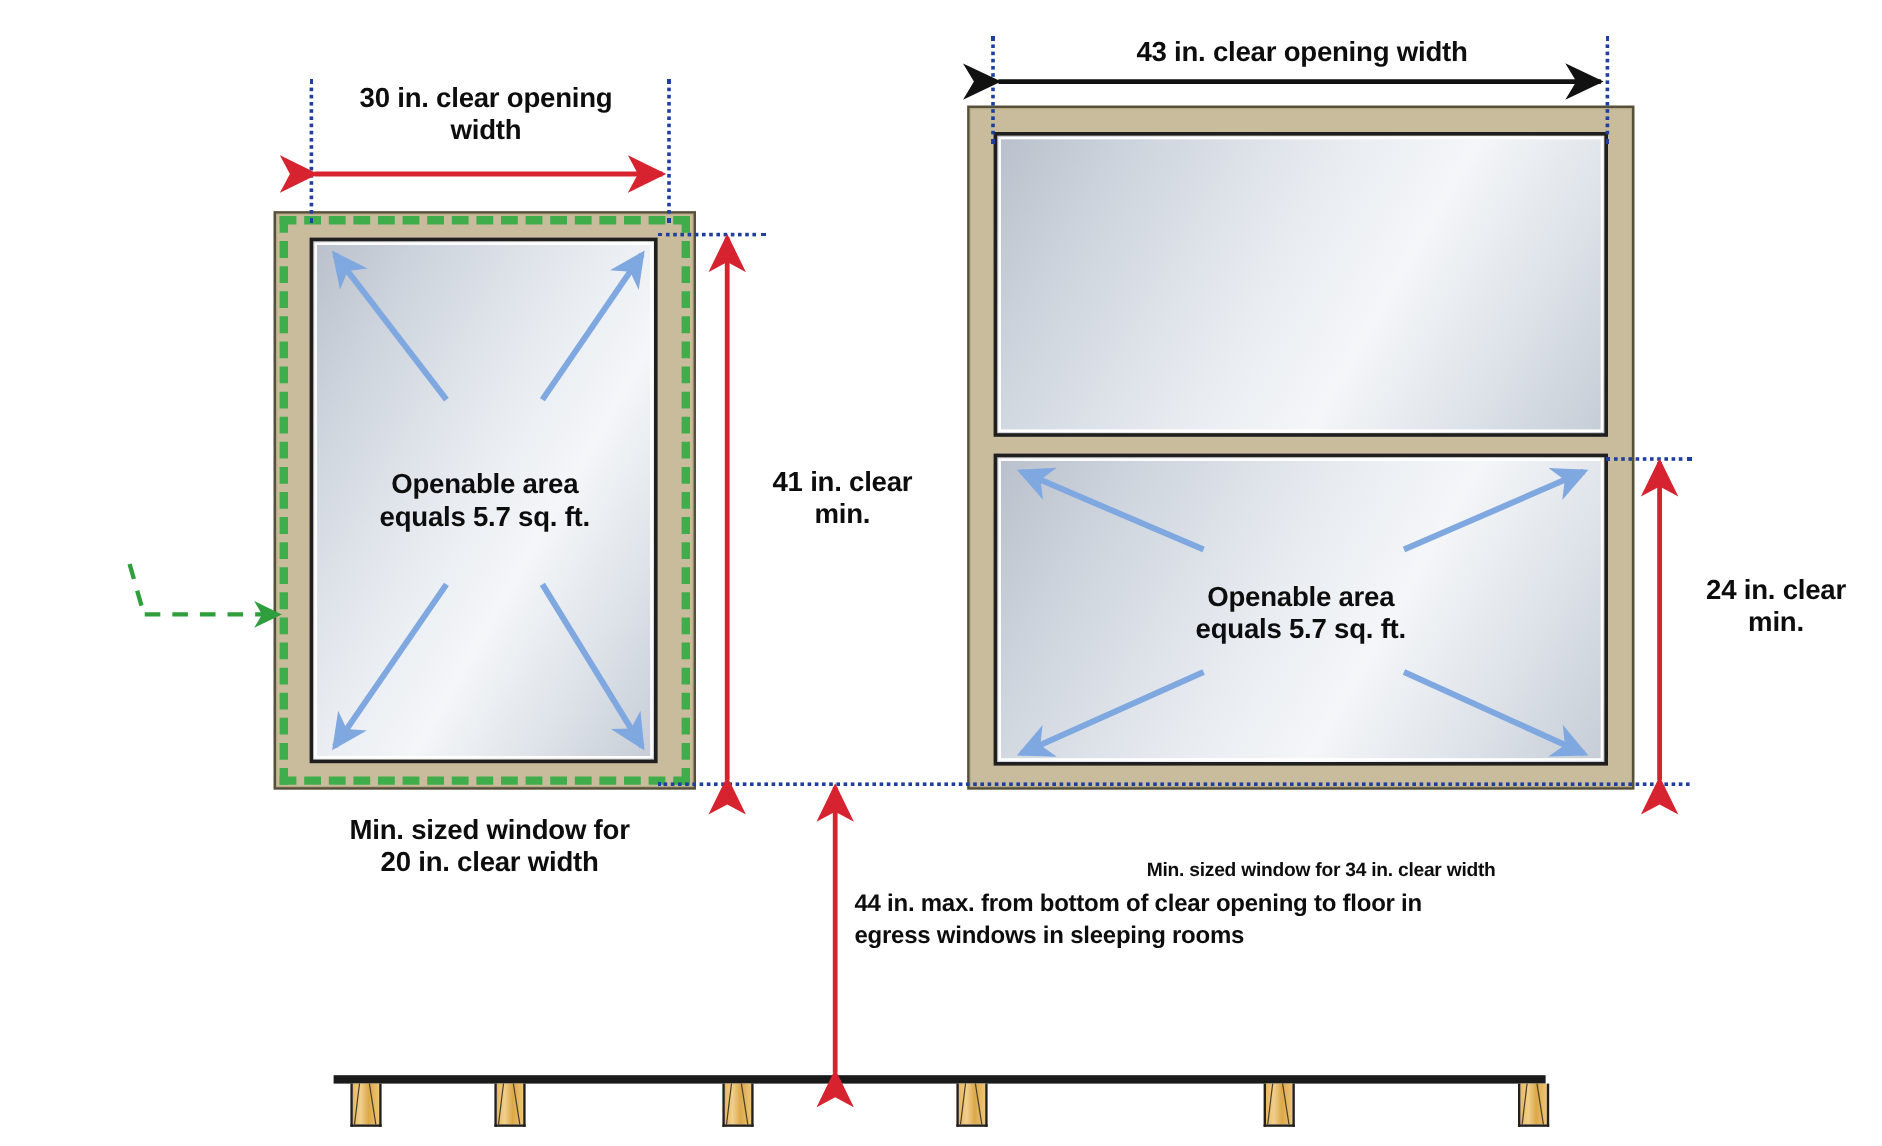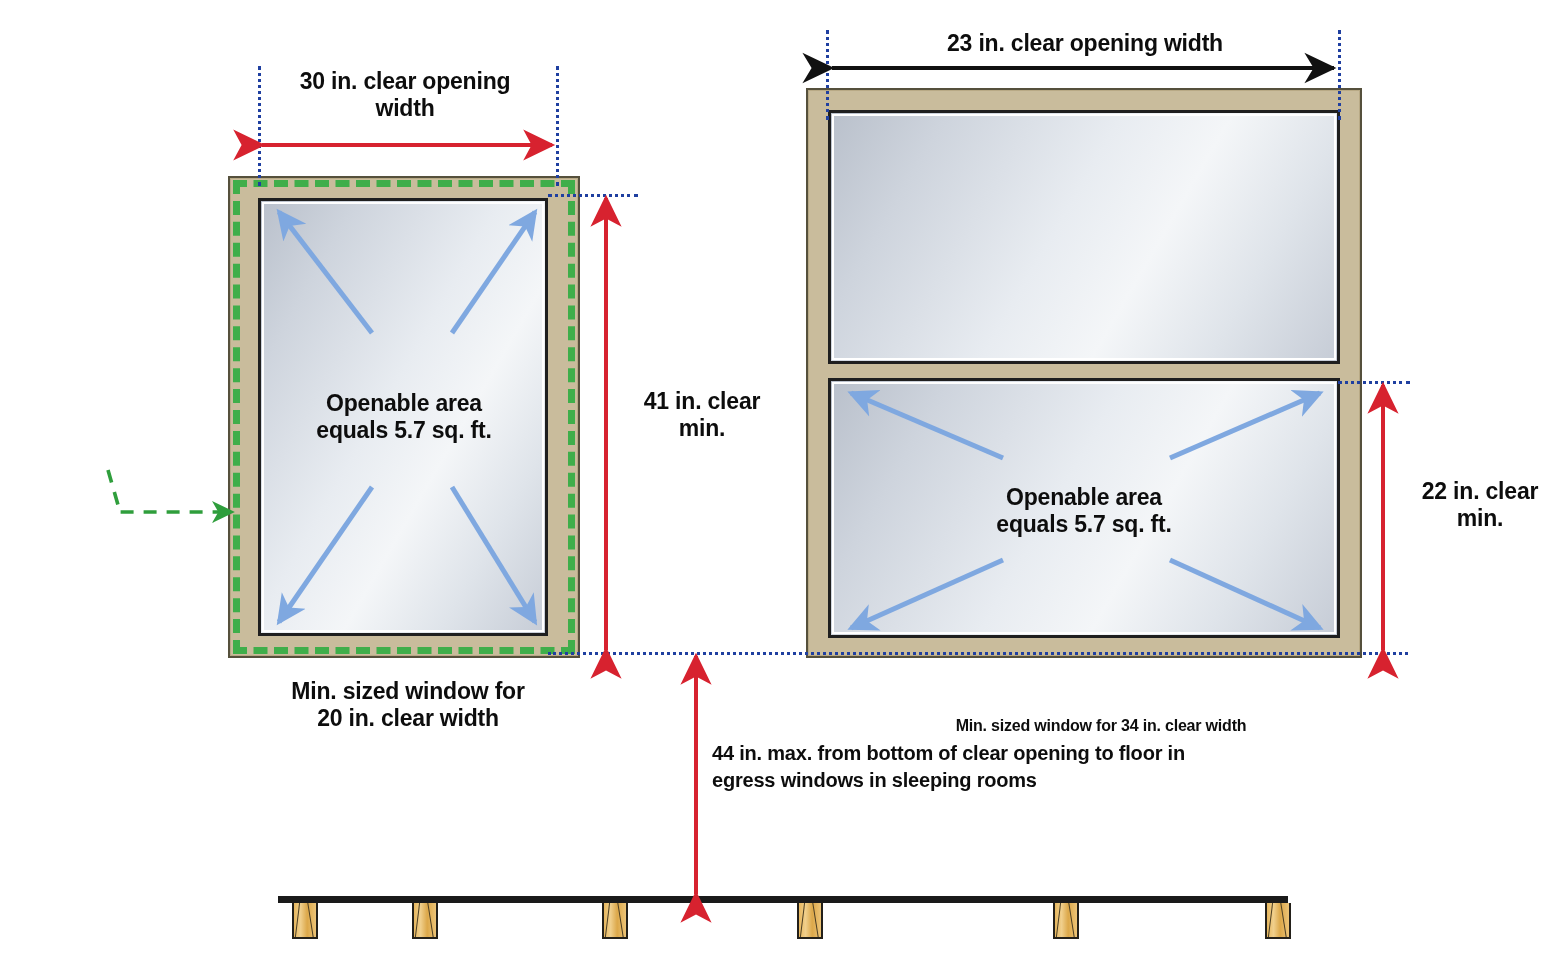--- a/index.html
+++ b/index.html
@@ -201,23 +201,23 @@
 
   <div class="lbl ctr" style="left:255px; top:68px; width:300px; font-size:23px;">30 in. clear opening
 width</div>
 
   <div class="lbl ctr" style="left:622px; top:388px; width:160px; font-size:23px;">41 in. clear
 min.</div>
 
   <div class="lbl ctr" style="left:258px; top:678px; width:300px; font-size:23px;">Min. sized window for
 20 in. clear width</div>
 
-  <div class="lbl ctr" style="left:870px; top:30px; width:430px; font-size:23px;">23 in. clear opening width</div>
-
-  <div class="lbl ctr" style="left:1400px; top:478px; width:160px; font-size:23px;">22 in. clear
+  <div class="lbl ctr" style="left:870px; top:30px; width:430px; font-size:23px;">43 in. clear opening width</div>
+
+  <div class="lbl ctr" style="left:1400px; top:478px; width:160px; font-size:23px;">24 in. clear
 min.</div>
 
   <div class="lbl ctr" style="left:836px; top:688px; width:530px; font-size:16px;margin-top:29px;">Min. sized window for 34 in. clear width</div>
 
   <div class="lbl lft" style="left:712px; top:740px; width:700px; font-size:20px; line-height:1.35;">44 in. max. from bottom of clear opening to floor in
 egress windows in sleeping rooms</div>
 
 </div>
 
 </body></html>

